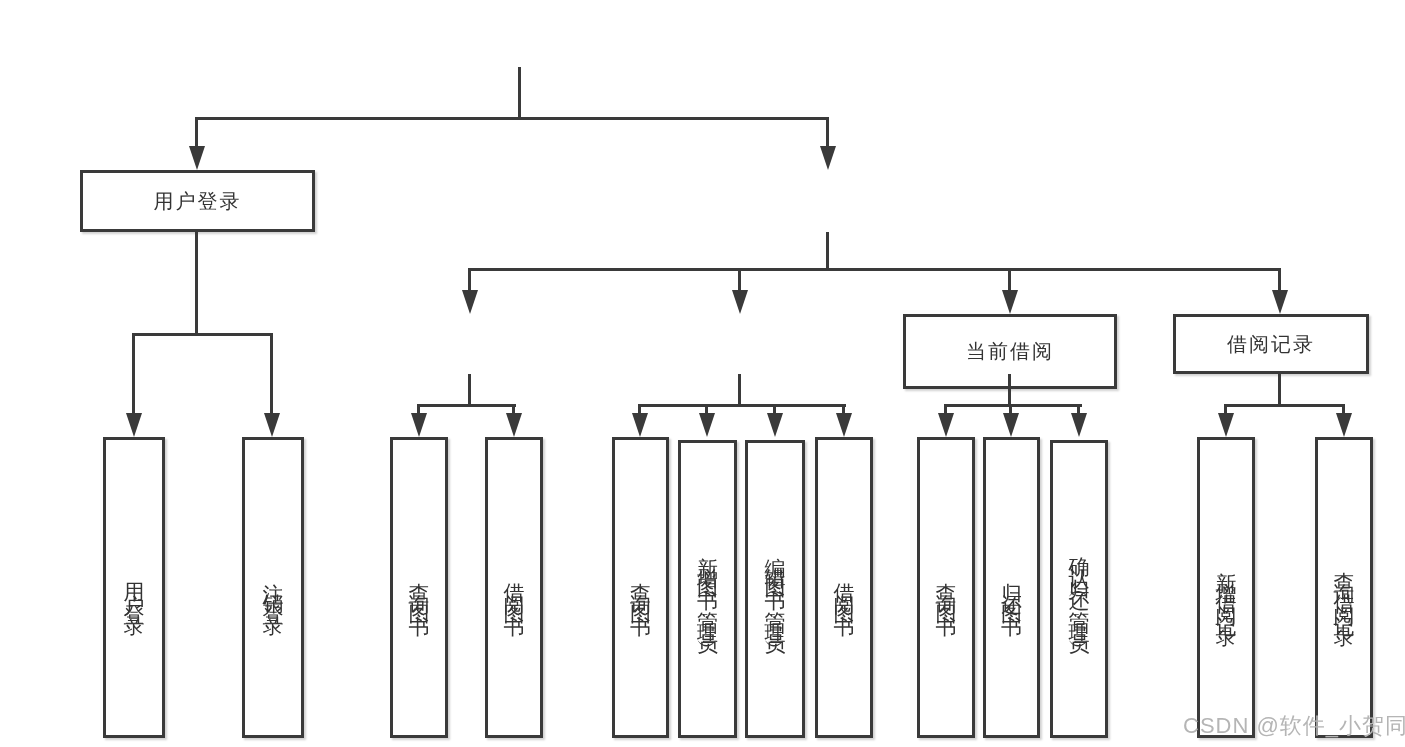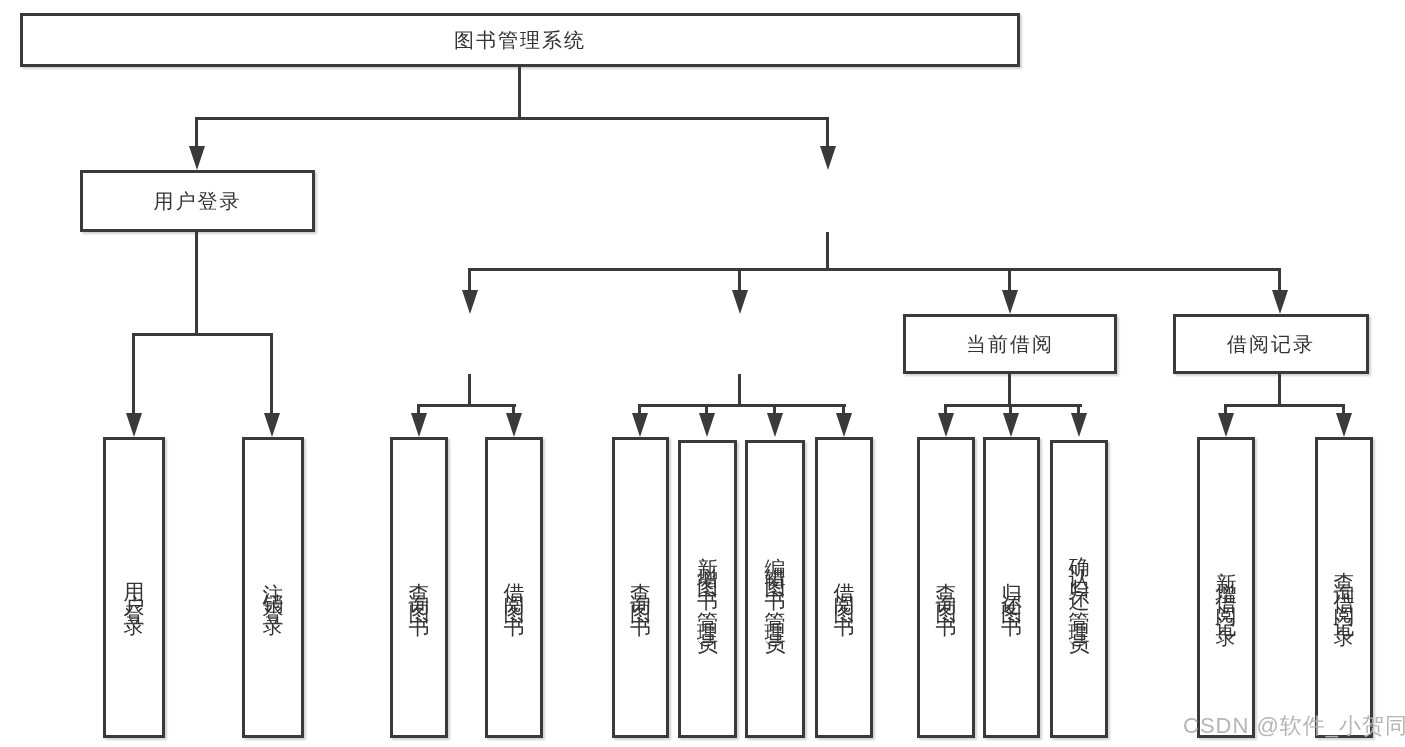--- a/index.html
+++ b/index.html
@@ -57,23 +57,20 @@
     letter-spacing:1px;
     z-index:5;
     white-space:nowrap;
   }
 </style>
 </head>
 <body>
 
 <div class="canvas">
 
-  <div class="node" style="left:20px;top:13px;width:1000px;height:54px">
-    <span class="lbl">图书管理系统</span>
-  </div>
 
   <div class="vline" style="left:518px;top:67px;height:52px"></div>
   <div class="hline" style="left:195px;top:117px;width:634px"></div>
   <div class="vline" style="left:195px;top:118px;height:30px"></div>
   <div class="arrow" style="left:189px;top:146px"></div>
   <div class="vline" style="left:826px;top:118px;height:30px"></div>
   <div class="arrow" style="left:820px;top:146px"></div>
 
   <div class="node" style="left:80px;top:170px;width:235px;height:62px">
     <span class="lbl">用户登录</span>
@@ -90,21 +87,21 @@
   <div class="hline" style="left:468px;top:268px;width:813px"></div>
   <div class="vline" style="left:468px;top:269px;height:23px"></div>
   <div class="arrow" style="left:462px;top:290px"></div>
   <div class="vline" style="left:738px;top:269px;height:23px"></div>
   <div class="arrow" style="left:732px;top:290px"></div>
   <div class="vline" style="left:1008px;top:269px;height:23px"></div>
   <div class="arrow" style="left:1002px;top:290px"></div>
   <div class="vline" style="left:1278px;top:269px;height:23px"></div>
   <div class="arrow" style="left:1272px;top:290px"></div>
 
-  <div class="node" style="left:903px;top:314px;width:214px;height:60px">
+  <div class="node" style="left:903px;top:314px;width:214px;height:75px">
     <span class="lbl">当前借阅</span>
   </div>
   <div class="node" style="left:1173px;top:314px;width:196px;height:60px">
     <span class="lbl">借阅记录</span>
   </div>
 
   <div class="vline" style="left:468px;top:374px;height:32px"></div>
   <div class="hline" style="left:417px;top:404px;width:99px"></div>
   <div class="vline" style="left:417px;top:405px;height:10px"></div>
   <div class="arrow" style="left:411px;top:413px"></div>

